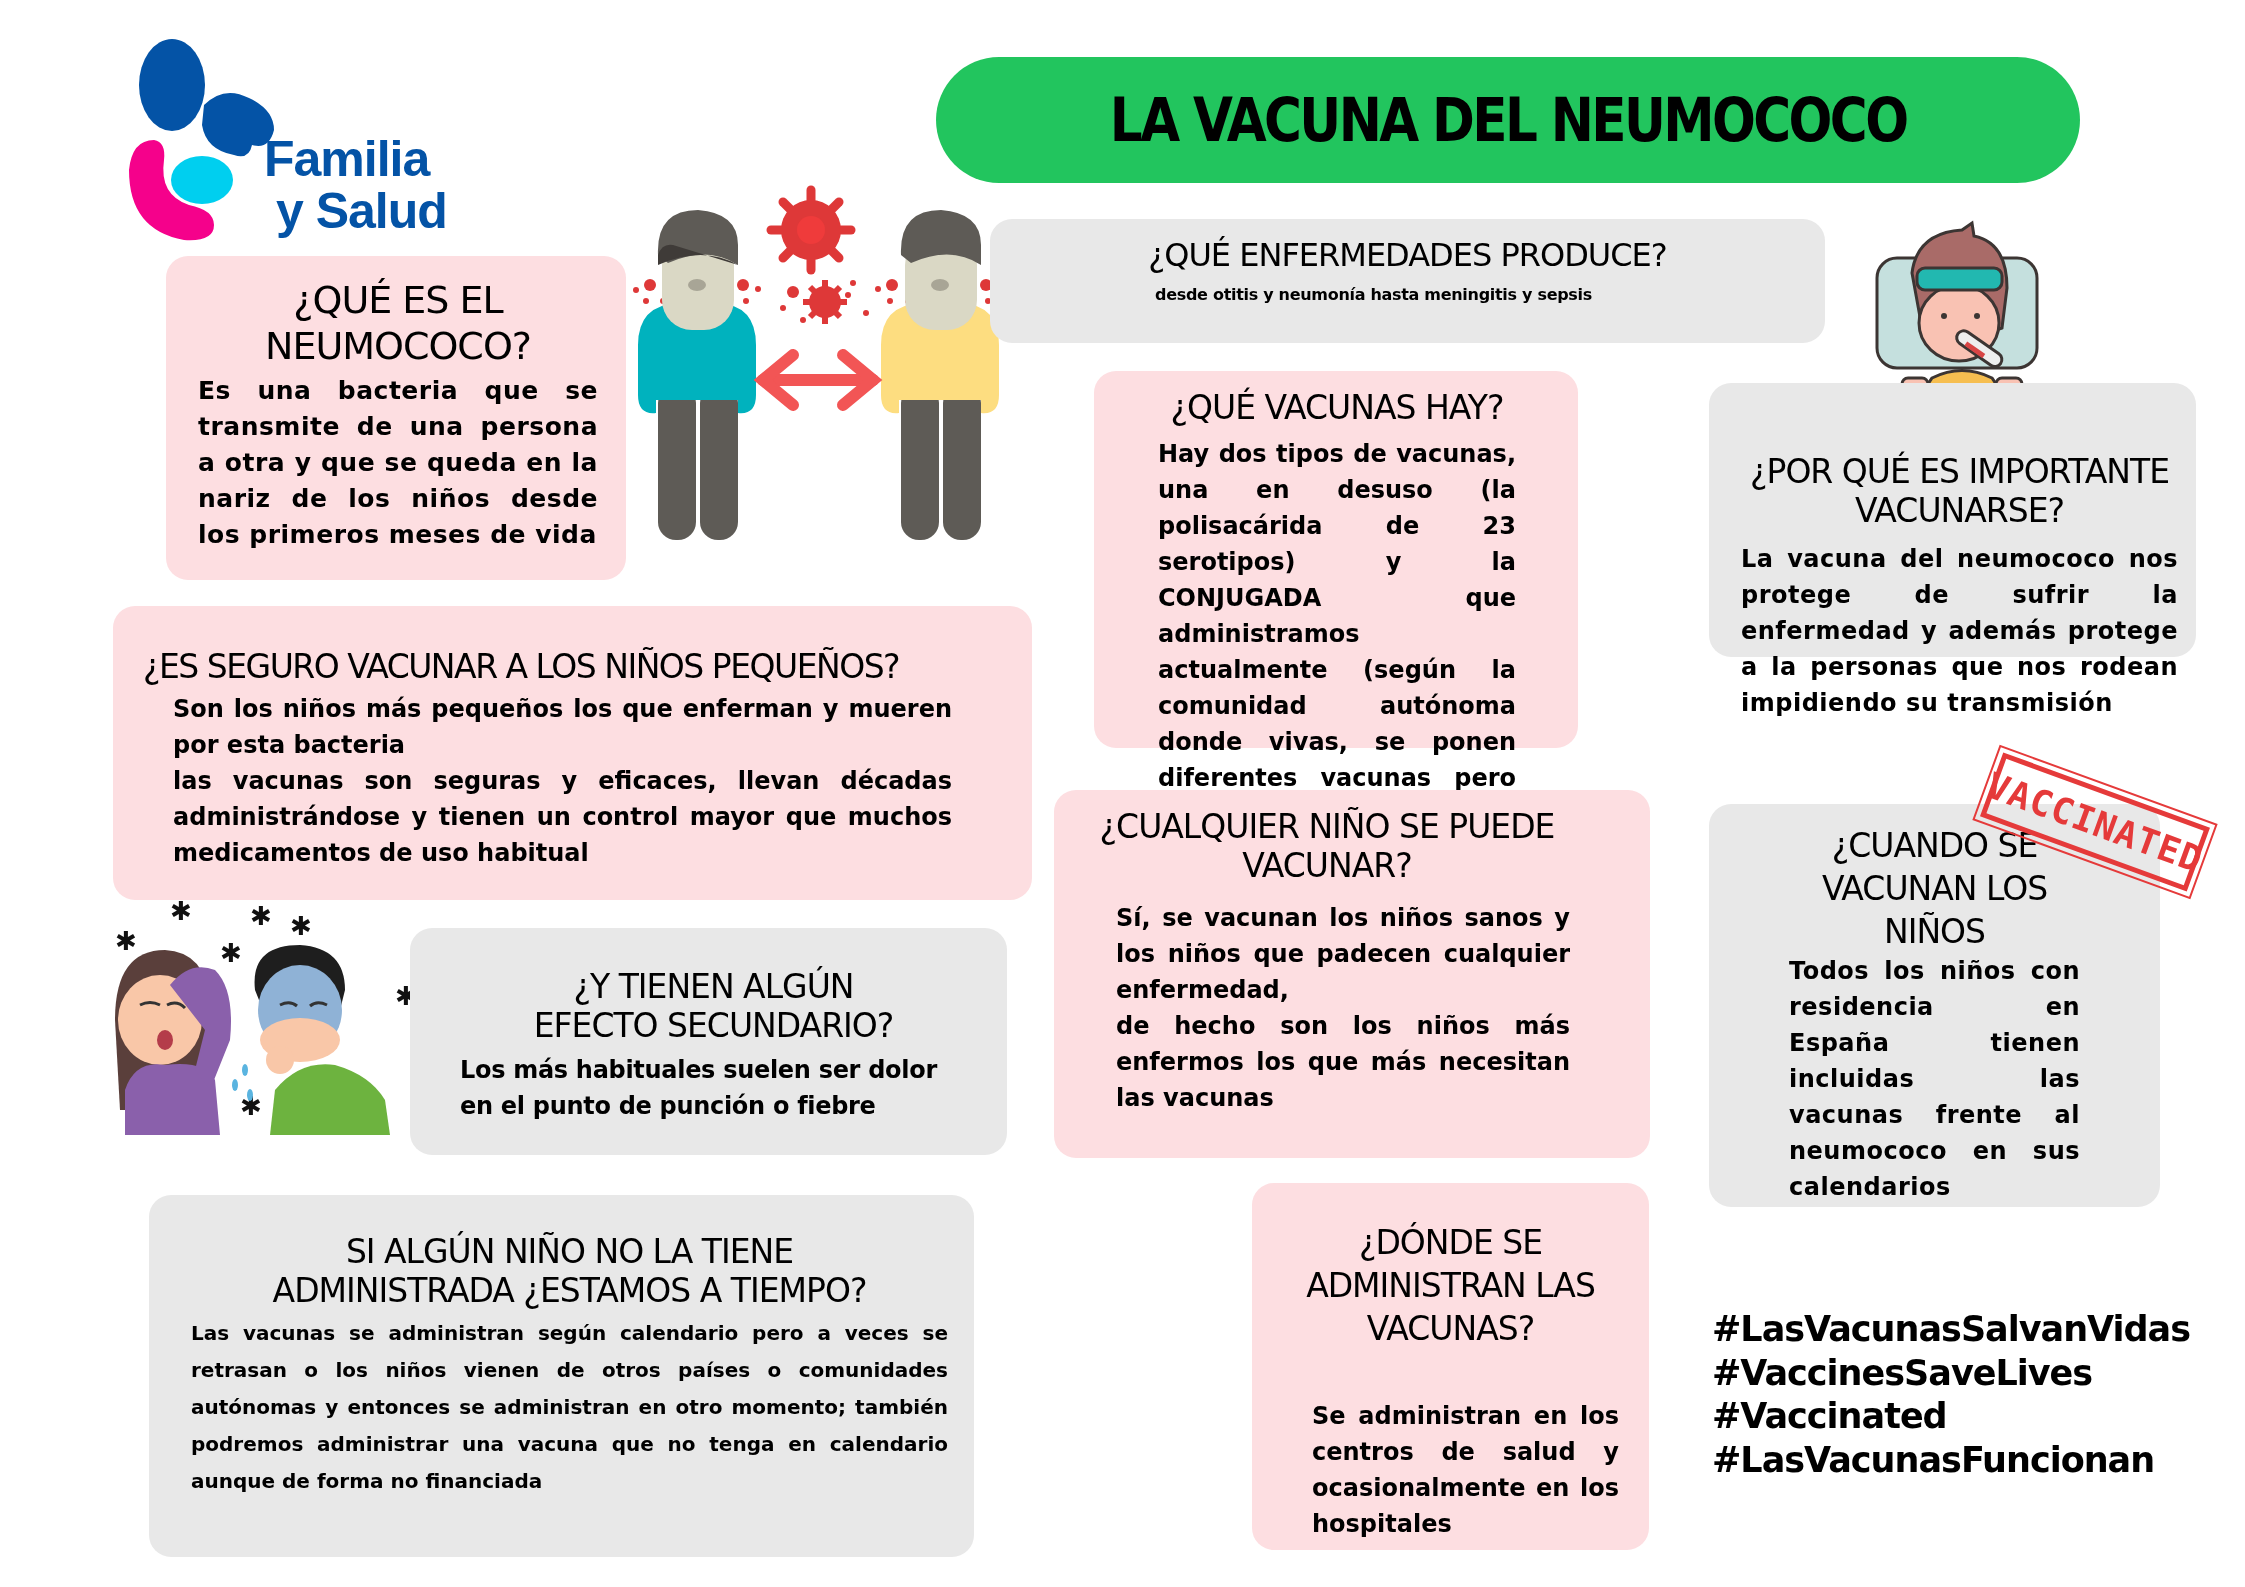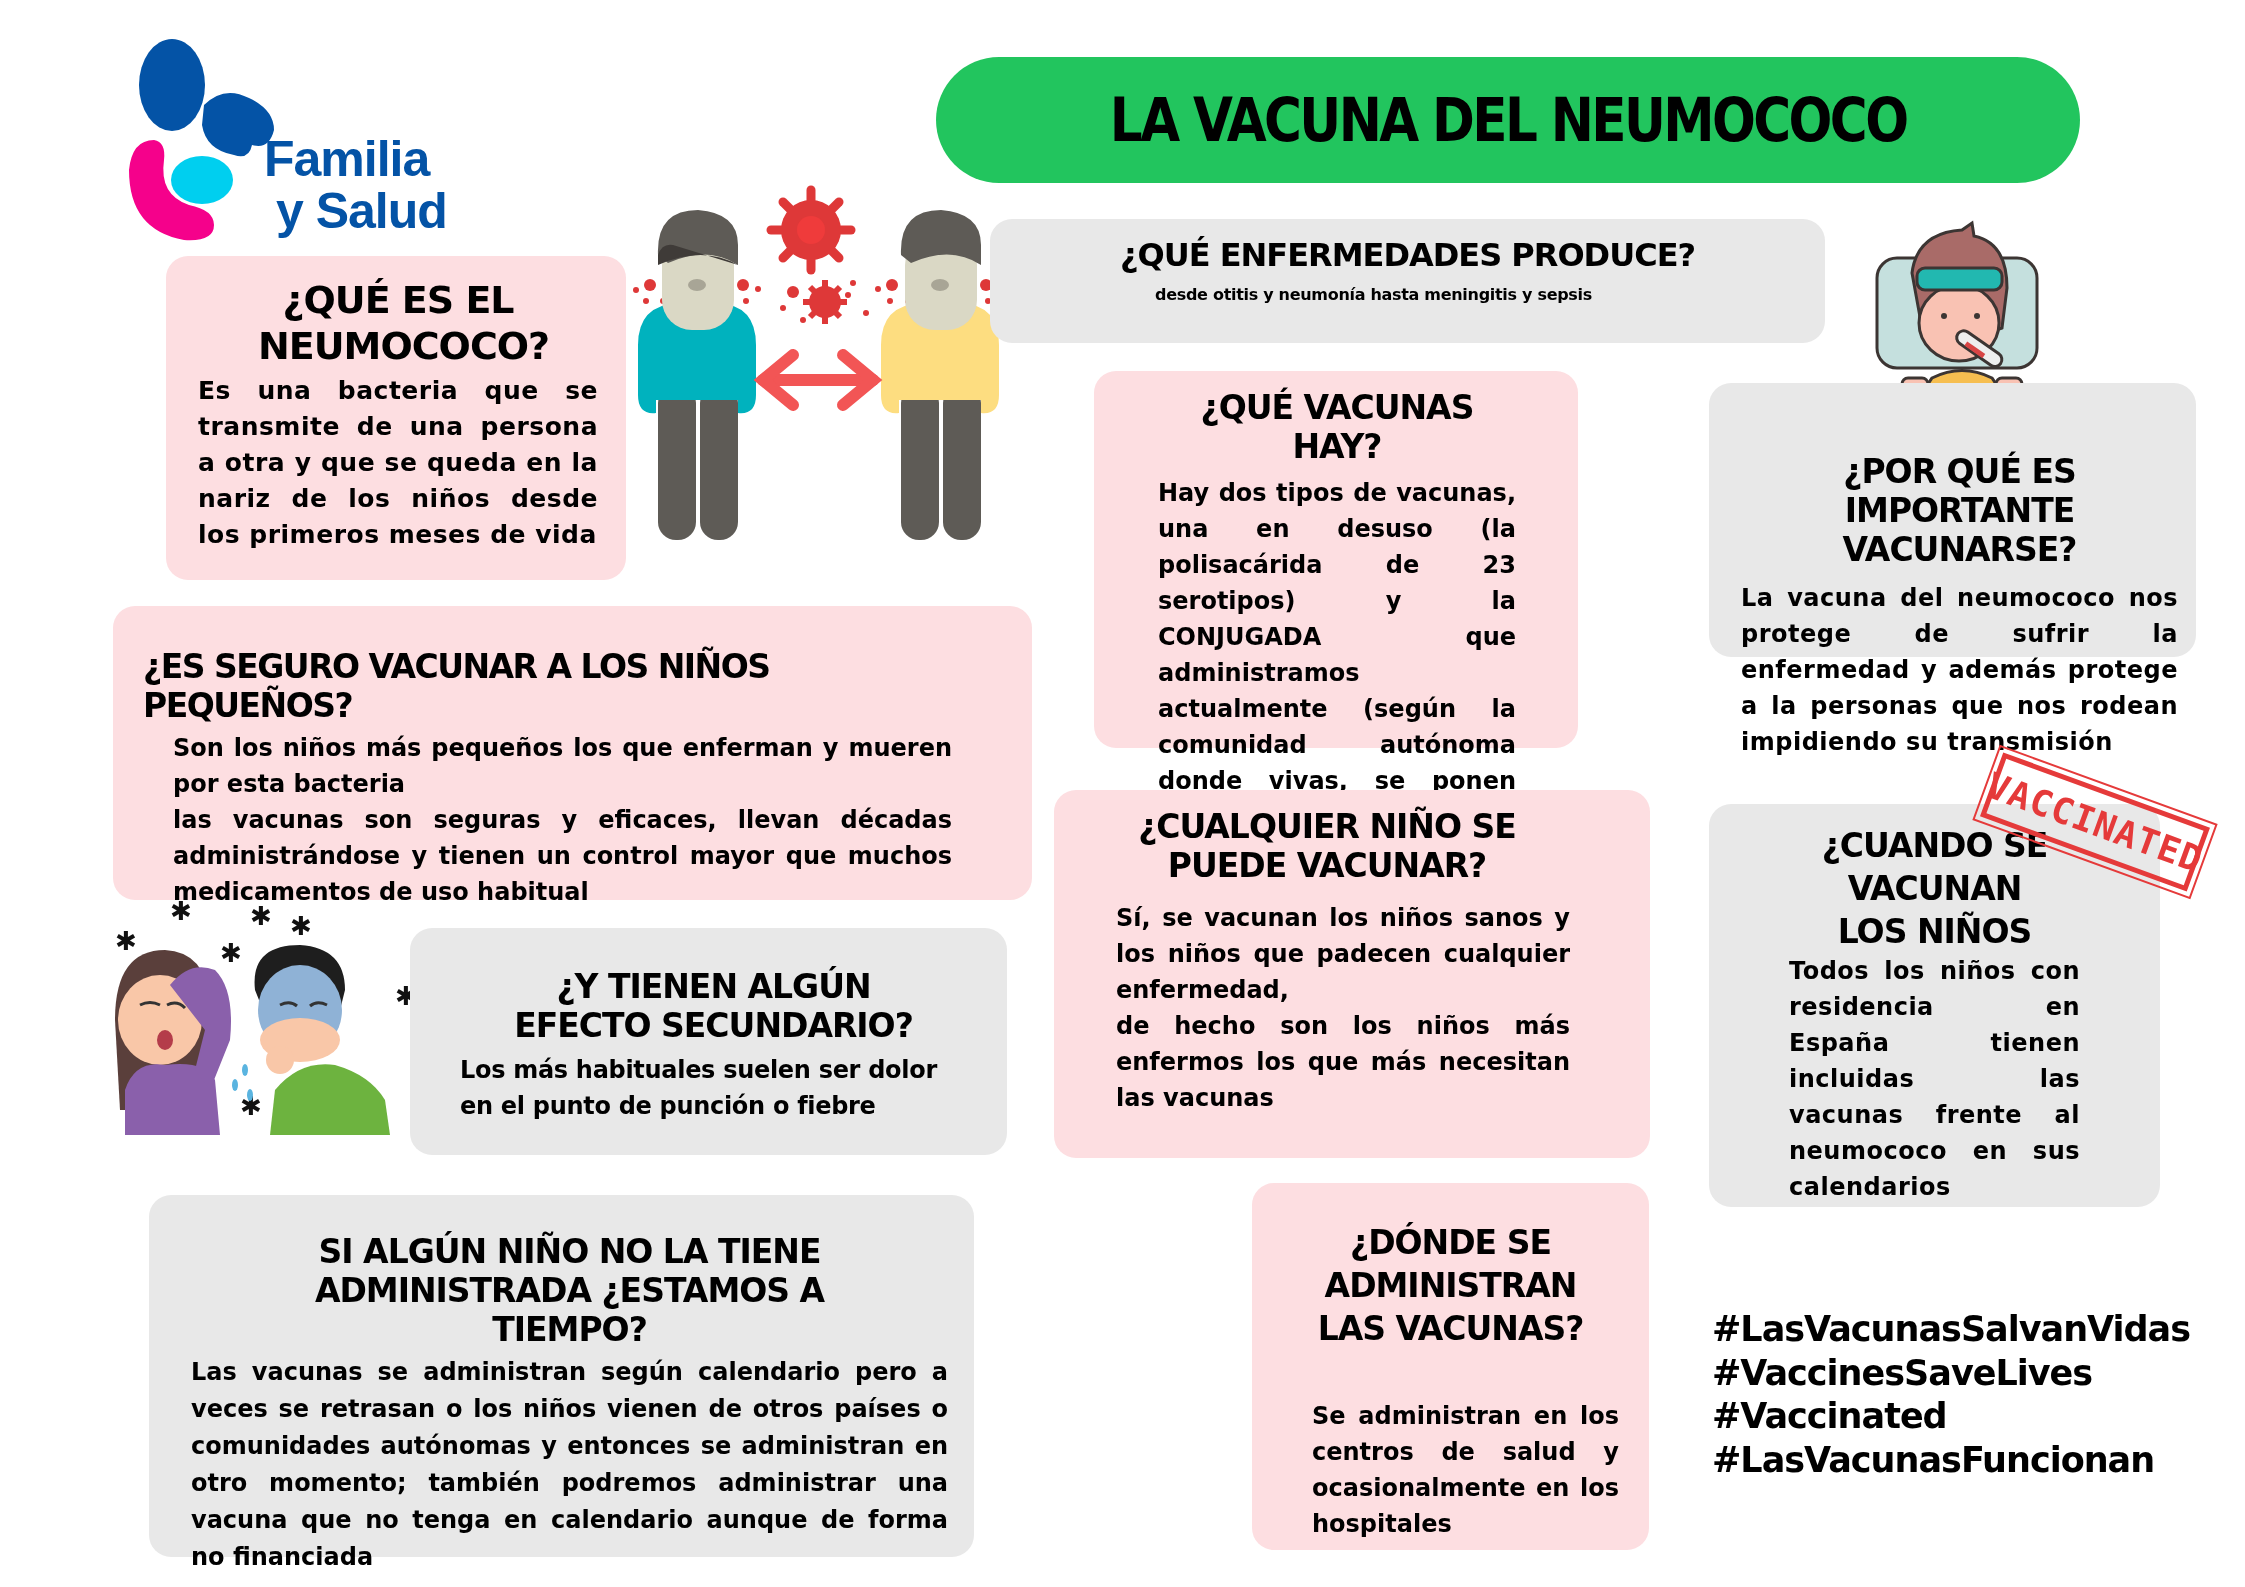--- a/index.html
+++ b/index.html
@@ -1,21 +1,21 @@
 <!DOCTYPE html>
 <html><head>
 <meta charset="utf-8">
 <style>
   html,body{margin:0;padding:0;background:#fff;}
   body{width:2245px;height:1587px;position:relative;overflow:hidden;font-family:"DejaVu Sans","Liberation Sans",sans-serif;color:#000;}
   .abs{position:absolute;}
   .box{position:absolute;border-radius:22px;box-sizing:border-box;}
   .pink{background:#FDDEE1;}
   .grey{background:#E8E8E8;}
-  .h{font-family:"DejaVu Sans","Liberation Sans",sans-serif;font-weight:bold;text-align:center;letter-spacing:-1px;line-height:1.18;}
+  .h{font-family:"DejaVu Sans","Liberation Sans",sans-serif;font-weight:normal;text-align:center;letter-spacing:-1px;line-height:1.18;}
   .p{font-family:"DejaVu Sans","Liberation Sans",sans-serif;font-weight:bold;text-align:justify;text-align-last:left;}
   .title-pill{position:absolute;left:936px;top:57px;width:1144px;height:126px;border-radius:63px;background:#22c55e;display:flex;align-items:center;justify-content:center;}
   .title-pill span{font-family:"DejaVu Sans","Liberation Sans",sans-serif;font-weight:bold;font-size:60px;letter-spacing:-3px;transform:scaleX(0.86);display:inline-block;}
   .hashtags{position:absolute;left:1712px;top:1308px;width:450px;text-align:left;font-weight:bold;font-size:35px;line-height:43.5px;letter-spacing:-1px;}
   .stamp{position:absolute;left:1985px;top:788px;width:210px;height:58px;transform:rotate(20deg);border:5px solid #E53A3A;outline:2px solid #E53A3A;outline-offset:4px;color:#E53A3A;font-weight:bold;font-size:36px;letter-spacing:1px;display:flex;align-items:center;justify-content:center;font-family:"DejaVu Sans Mono","Liberation Mono",monospace;background:transparent;}
 </style>
 </head>
 <body>
 
 <div class="abs" style="left:124px;top:30px;width:350px;height:215px;">
@@ -191,21 +191,21 @@
     </g>
 </svg>
 
 <div class="box grey" style="left:410px;top:928px;width:597px;height:227px;padding:40px 40px 0 50px;">
   <div class="h" style="font-size:33px;padding:0 50px;">¿Y TIENEN ALGÚN EFECTO SECUNDARIO?</div>
   <div style="font-weight:bold;font-size:24px;line-height:36px;margin-top:6px;padding-right:20px;letter-spacing:-0.3px;">Los más habituales suelen ser dolor en el punto de punción o fiebre</div>
 </div>
 
 <div class="box grey" style="left:149px;top:1195px;width:825px;height:362px;padding:38px 26px 0 42px;">
   <div class="h" style="font-size:33px;padding:0 60px;">SI ALGÚN NIÑO NO LA TIENE ADMINISTRADA ¿ESTAMOS A TIEMPO?</div>
-  <div class="p" style="font-size:24px;line-height:37px;margin-top:4px;">Las vacunas se administran según calendario pero a veces se retrasan o los niños vienen de otros países o comunidades autónomas y entonces se administran en otro momento; también podremos administrar una vacuna que no tenga en calendario aunque de forma no financiada</div>
+  <div class="p" style="font-size:20px;line-height:37px;margin-top:4px;">Las vacunas se administran según calendario pero a veces se retrasan o los niños vienen de otros países o comunidades autónomas y entonces se administran en otro momento; también podremos administrar una vacuna que no tenga en calendario aunque de forma no financiada</div>
 </div>
 
 <div class="box pink" style="left:1252px;top:1183px;width:397px;height:367px;padding:38px 30px 0 30px;">
   <div class="h" style="font-size:33px;padding:0 20px;line-height:43px;">¿DÓNDE SE ADMINISTRAN LAS VACUNAS?</div>
   <div class="p" style="font-size:24px;line-height:36px;margin-top:48px;padding-left:30px;">Se administran  en los centros de salud y ocasionalmente en los hospitales</div>
 </div>
 
 <div class="hashtags">
   <div>#LasVacunasSalvanVidas</div>
   <div>#VaccinesSaveLives</div>

